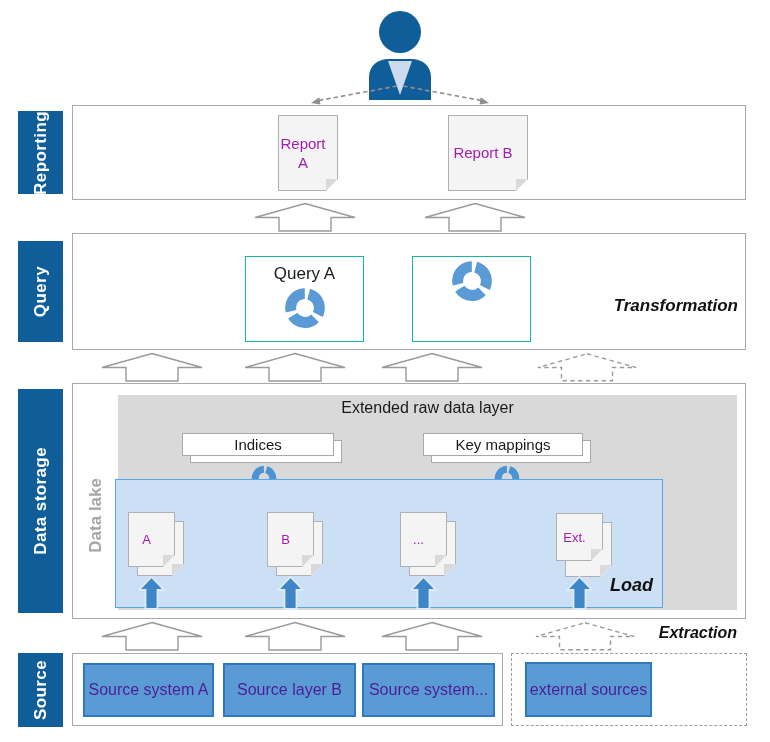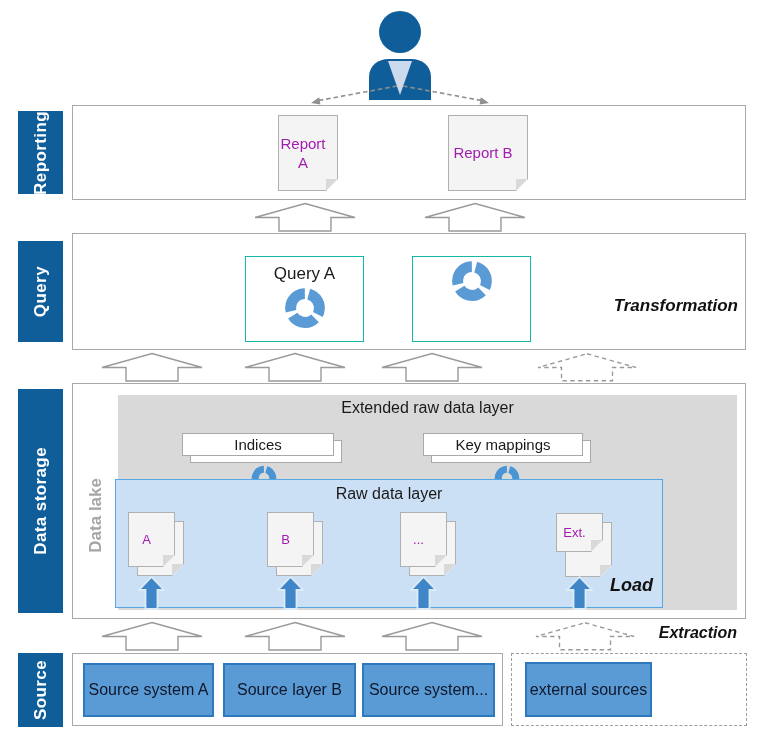--- a/index.html
+++ b/index.html
@@ -33,21 +33,21 @@
 
   .layer-title{position:absolute;text-align:center;color:#1a1a1a;font-size:16px;}
 
   
   .tag{position:absolute;background:#fff;border:1px solid #a9a9a9;box-sizing:border-box;}
   .tag-front{display:flex;align-items:center;justify-content:center;font-size:15px;color:#1a1a1a;}
 
   
   .srcbox{position:absolute;background:#5b9bd5;border:2px solid #2e78bd;box-sizing:border-box;
           display:flex;align-items:center;justify-content:center;text-align:center;
-          color:#0f172a;font-size:16px;line-height:1.35;}
+          color:#4c1d95;font-size:16px;line-height:1.35;}
   .dashedbox{position:absolute;border:1.6px dashed #9d9d9d;box-sizing:border-box;}
 
   .italic-note{position:absolute;font-weight:700;font-style:italic;color:#111;}
 
   .vgray{position:absolute;display:flex;align-items:center;justify-content:center;}
   .vgray span{writing-mode:vertical-rl;transform:rotate(180deg);color:#a6a6a6;font-weight:700;font-size:17px;white-space:nowrap;}
 
   svg{display:block;}
 </style>
 </head>
@@ -139,21 +139,20 @@
   <div class="tag tag-front" style="left:423px;top:433px;width:160px;height:23px">Key mappings</div>
 
   <svg class="abs" style="left:250px;top:464px" width="28" height="28" viewBox="0 0 40 40">
     <circle cx="20" cy="20" r="12.5" fill="none" stroke="#4a94d4" stroke-width="10" stroke-dasharray="22.2 4" transform="rotate(-75 20 20)"></circle>
   </svg>
   <svg class="abs" style="left:493px;top:464px" width="28" height="28" viewBox="0 0 40 40">
     <circle cx="20" cy="20" r="12.5" fill="none" stroke="#4a94d4" stroke-width="10" stroke-dasharray="22.2 4" transform="rotate(-75 20 20)"></circle>
   </svg>
 
   <div class="bluebox" style="left:115px;top:479px;width:548px;height:129px"></div>
-  <div class="layer-title" style="left:115px;top:485px;width:548px">Raw data layer</div>
 
   <div class="page small-doc" style="left:137px;top:521px;width:47px;height:55px">
       <div class="fold"></div>
     </div>
   <div class="page small-doc" style="left:128px;top:512px;width:47px;height:55px">
     <div class="fold"></div>
     <div class="doclabel">A</div>
   </div>
 
   <div class="page small-doc" style="left:276px;top:521px;width:47px;height:55px">
@@ -168,21 +167,21 @@
       <div class="fold"></div>
     </div>
   <div class="page small-doc" style="left:400px;top:512px;width:47px;height:55px">
     <div class="fold"></div>
     <div class="doclabel">...</div>
   </div>
 
   <div class="page small-doc" style="left:565px;top:522px;width:47px;height:55px">
       <div class="fold"></div>
     </div>
-  <div class="page small-doc" style="left:556px;top:513px;width:47px;height:39px">
+  <div class="page small-doc" style="left:556px;top:513px;width:47px;height:48px">
     <div class="fold"></div>
     <div class="doclabel">Ext.</div>
   </div>
 
   <svg class="abs" style="left:138px;top:576px" width="27" height="34" viewBox="0 0 27 34">
     <polygon points="13.5,1 26,14 19.5,14 19.5,33 7.5,33 7.5,14 1,14" fill="#3e86c8" stroke="#ddebf7" stroke-width="1.8"></polygon>
   </svg>
   <svg class="abs" style="left:277px;top:576px" width="27" height="34" viewBox="0 0 27 34">
     <polygon points="13.5,1 26,14 19.5,14 19.5,33 7.5,33 7.5,14 1,14" fill="#3e86c8" stroke="#ddebf7" stroke-width="1.8"></polygon>
   </svg>

